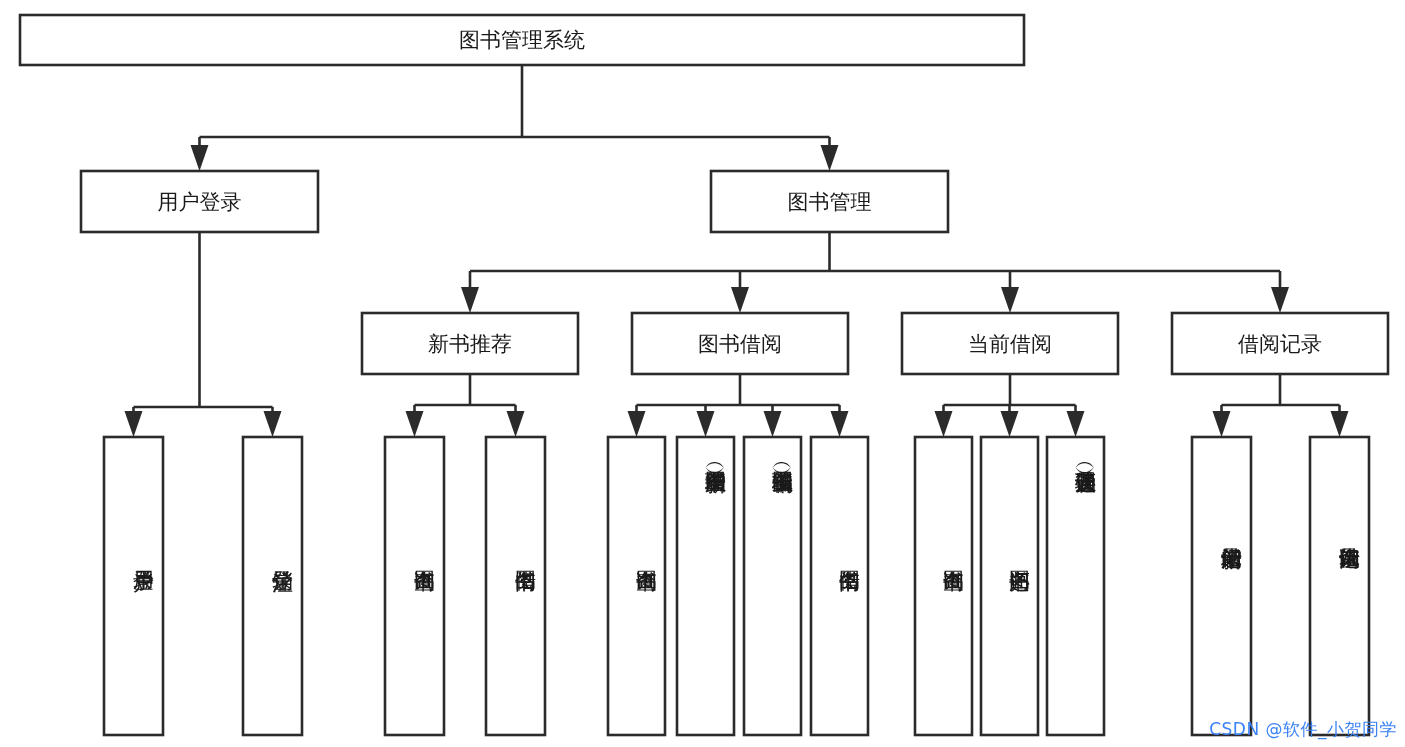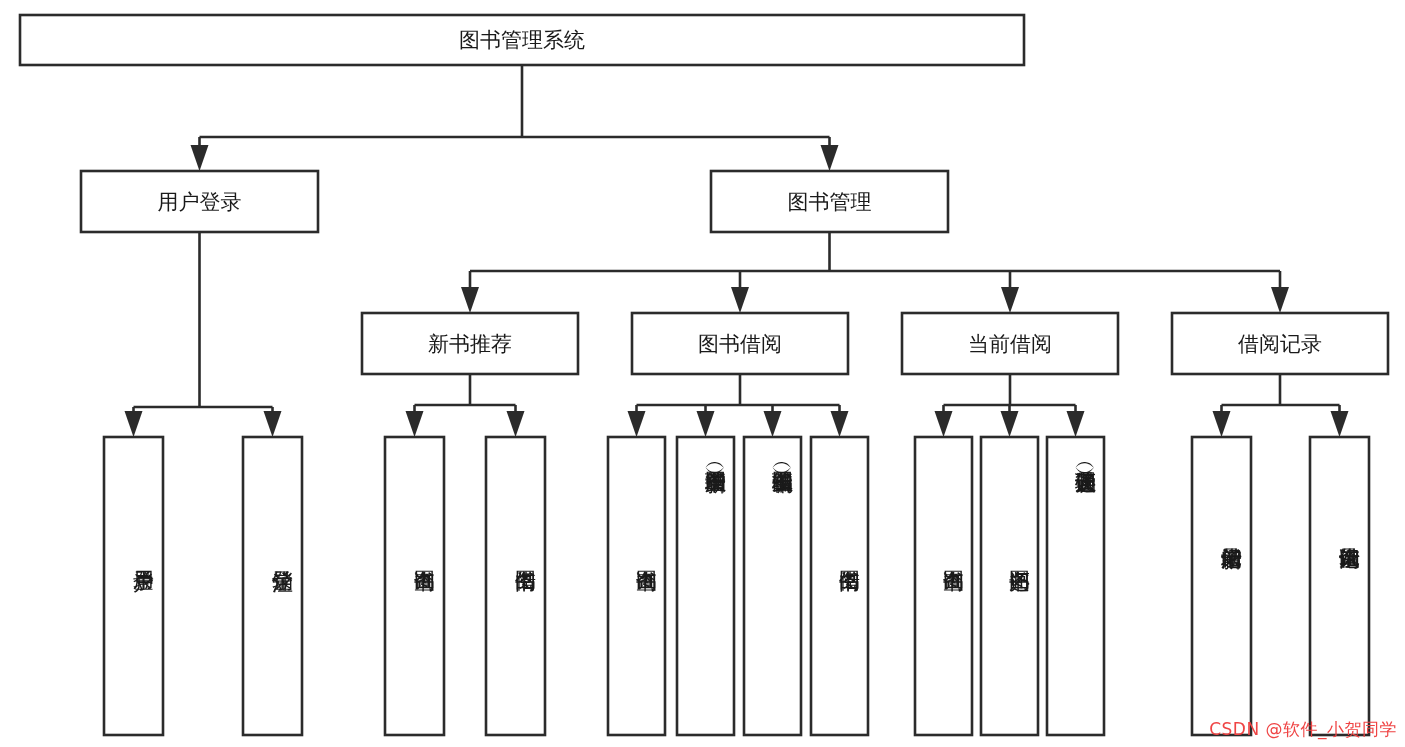--- a/index.html
+++ b/index.html
@@ -54,21 +54,21 @@
     writing-mode: vertical-rl;
     text-orientation: upright;
     white-space: pre;
   }
   .watermark-text {
     position: absolute;
     right: 8px;
     bottom: 6px;
     font-family: "DejaVu Sans", "Liberation Sans", sans-serif;
     font-size: 17px;
-    color: #ef4444;
+    color: #3b82f6;
     letter-spacing: 0.5px;
     white-space: nowrap;
     pointer-events: none;
   }
 </style>
 </head>
 <body>
 
 <div id="diagram-root">
   <svg class="tree-canvas" viewBox="0 0 1405 747">

